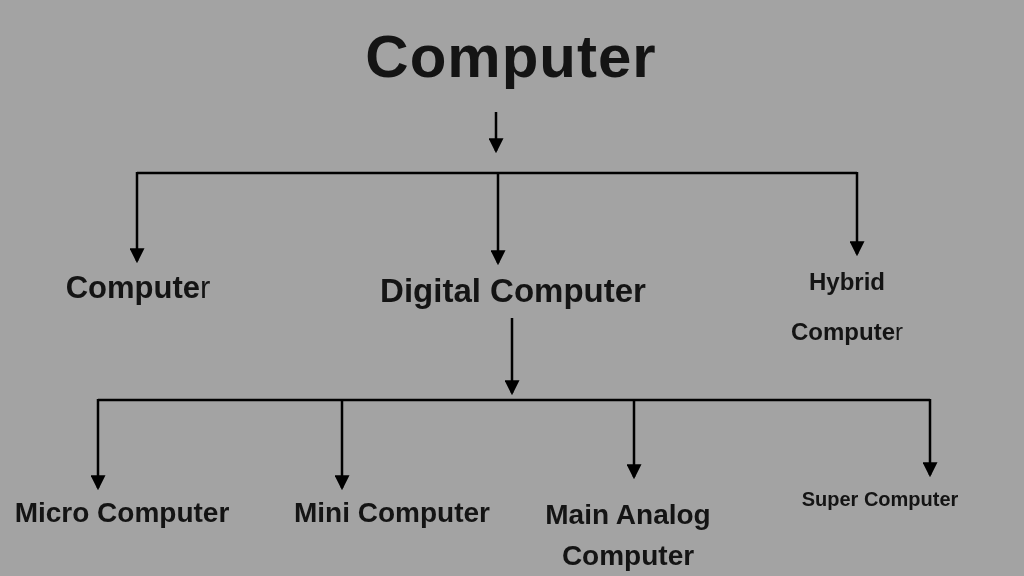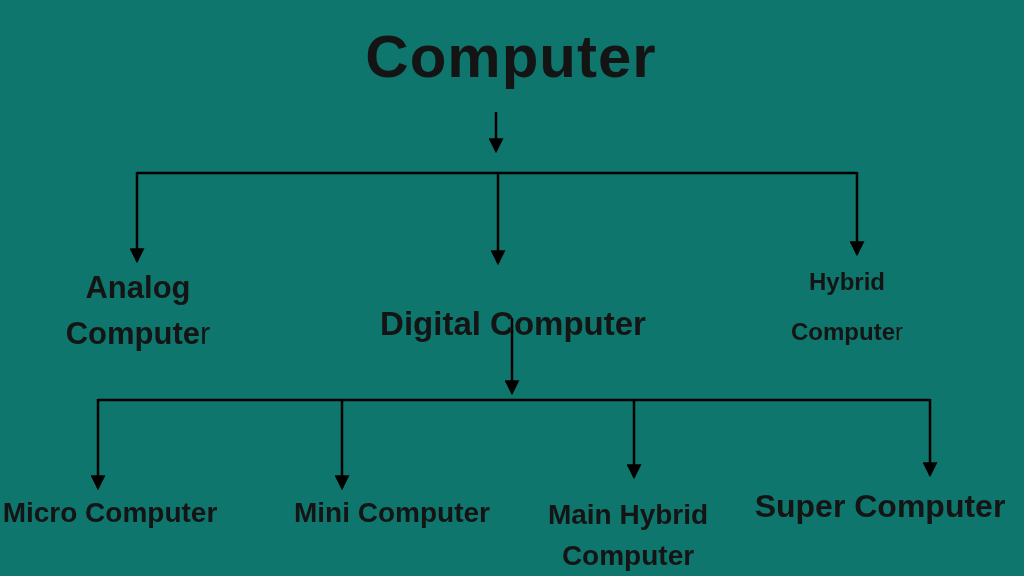--- a/index.html
+++ b/index.html
@@ -1,20 +1,20 @@
 <!DOCTYPE html>
 <html><head>
 <meta charset="utf-8">
 <style>
   html, body { margin: 0; padding: 0; background: #ffffff; }
   .canvas {
     position: relative;
     width: 1024px;
     height: 576px;
-    background: #0f766e;
+    background: #a3a3a3;
     font-family: "Liberation Sans", sans-serif;
     color: #111111;
     overflow: hidden;
   }
   svg.wires {
     position: absolute;
     left: 0; top: 0;
     width: 1024px; height: 576px;
   }
   .node {
@@ -22,26 +22,26 @@
     transform: translateX(-50%);
     text-align: center;
     font-weight: 700;
     color: #141414;
     white-space: nowrap;
   }
   .node .ln { display: block; }
   .tail { font-weight: 400; }
   .title   { left: 511px; top: 22px;  font-size: 60px; letter-spacing: 1px; }
   .analog  { left: 138px; top: 265px; font-size: 31px; line-height: 46px; }
-  .digital { left: 513px; top: 272px; font-size: 33px; margin-top: 33px; }
+  .digital { left: 513px; top: 272px; font-size: 33px; }
   .hybrid  { left: 847px; top: 257px; font-size: 24px; line-height: 50px; }
-  .micro   { left: 110px; top: 497px; font-size: 28px; }
+  .micro   { left: 122px; top: 497px; font-size: 28px; }
   .mini    { left: 392px; top: 497px; font-size: 28px; }
   .mainframe { left: 628px; top: 494px; font-size: 28px; line-height: 41px; }
-  .super   { left: 880px; top: 488px; font-size: 32px; }
+  .super   { left: 880px; top: 488px; font-size: 20px; }
 </style>
 </head>
 <body>
 
 <div class="canvas">
 
   <svg class="wires" viewBox="0 0 1024 576" xmlns="http://www.w3.org/2000/svg">
     <defs>
       <marker id="arrow" viewBox="0 0 10 10" refX="8.5" refY="5" markerWidth="6" markerHeight="6" orient="auto-start-reverse">
         <path d="M 0 0 L 10 5 L 0 10 z" fill="#000000"></path>
@@ -62,35 +62,34 @@
 
     <line x1="98" y1="399" x2="98" y2="488" stroke="#000" stroke-width="2.5" marker-end="url(#arrow)"></line>
     <line x1="342" y1="400" x2="342" y2="488" stroke="#000" stroke-width="2.5" marker-end="url(#arrow)"></line>
     <line x1="634" y1="400" x2="634" y2="477" stroke="#000" stroke-width="2.5" marker-end="url(#arrow)"></line>
     <line x1="930" y1="399" x2="930" y2="475" stroke="#000" stroke-width="2.5" marker-end="url(#arrow)"></line>
   </svg>
 
   <div class="node title">Computer</div>
 
   <div class="node analog">
-    <span class="ln">Analog</span>
     <span class="ln"><span>Compute</span><span class="tail">r</span></span>
   </div>
 
   <div class="node digital">Digital Computer</div>
 
   <div class="node hybrid">
     <span class="ln">Hybrid</span>
     <span class="ln"><span>Compute</span><span class="tail">r</span></span>
   </div>
 
   <div class="node micro">Micro Computer</div>
 
   <div class="node mini">Mini Computer</div>
 
   <div class="node mainframe">
-    <span class="ln">Main Hybrid</span>
+    <span class="ln">Main Analog</span>
     <span class="ln">Computer</span>
   </div>
 
   <div class="node super">Super Computer</div>
 
 </div>
 
 </body></html>

